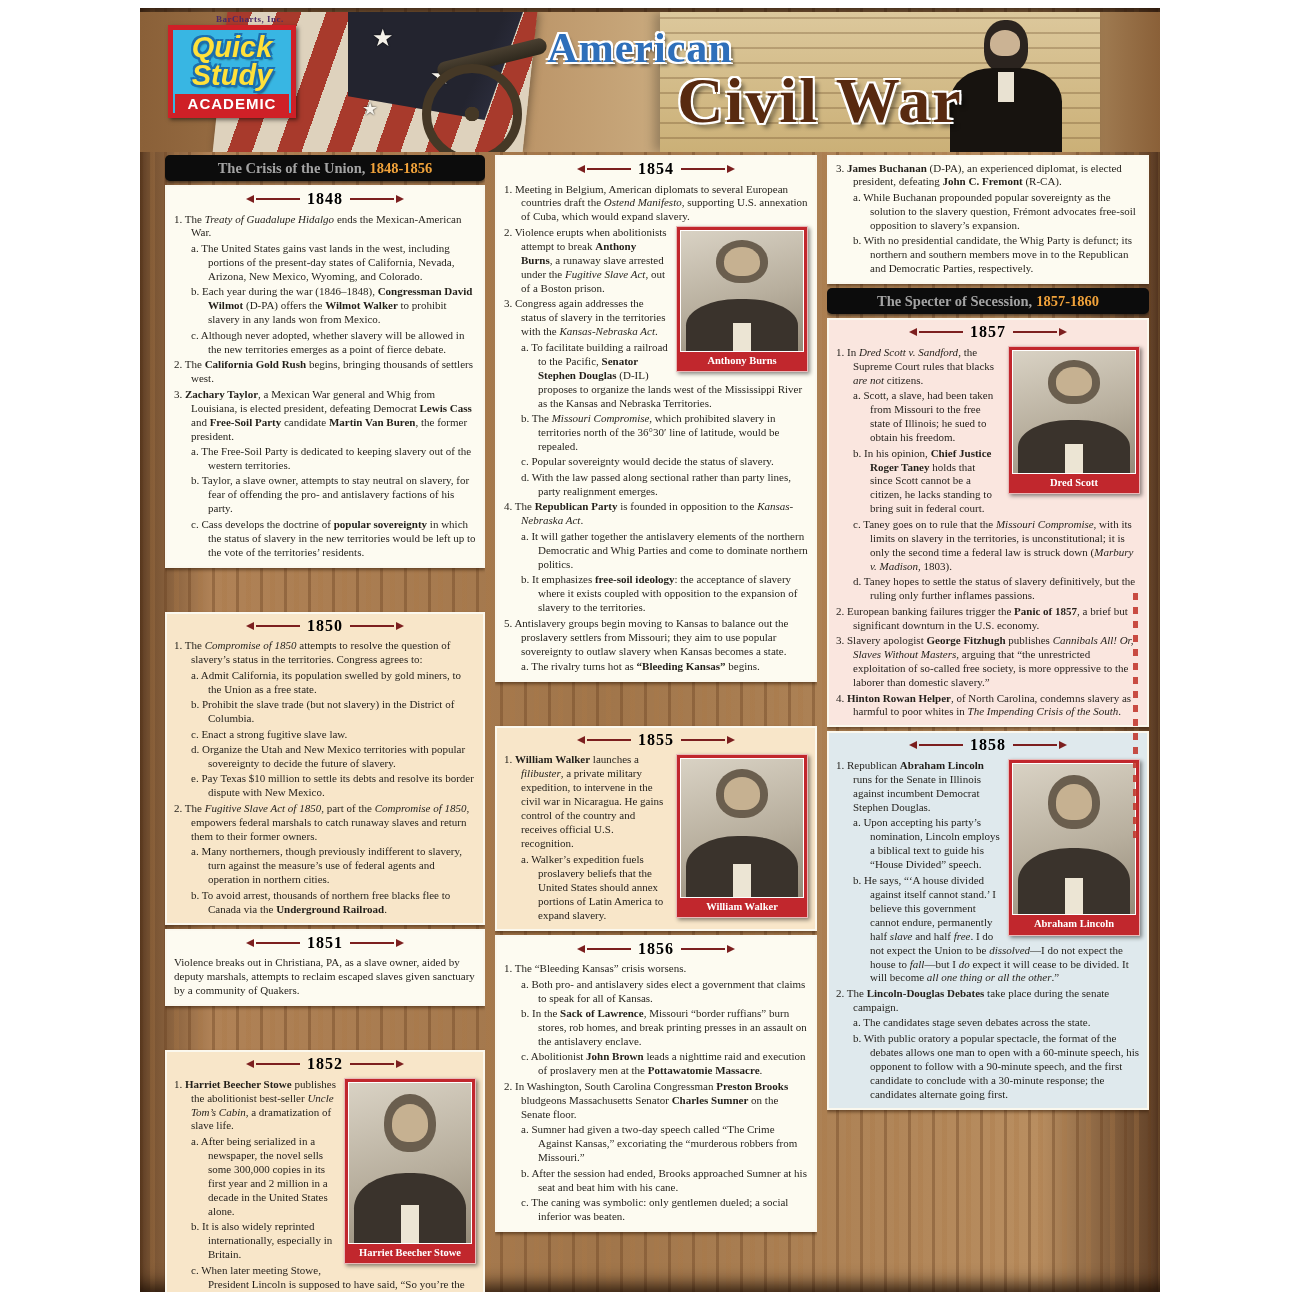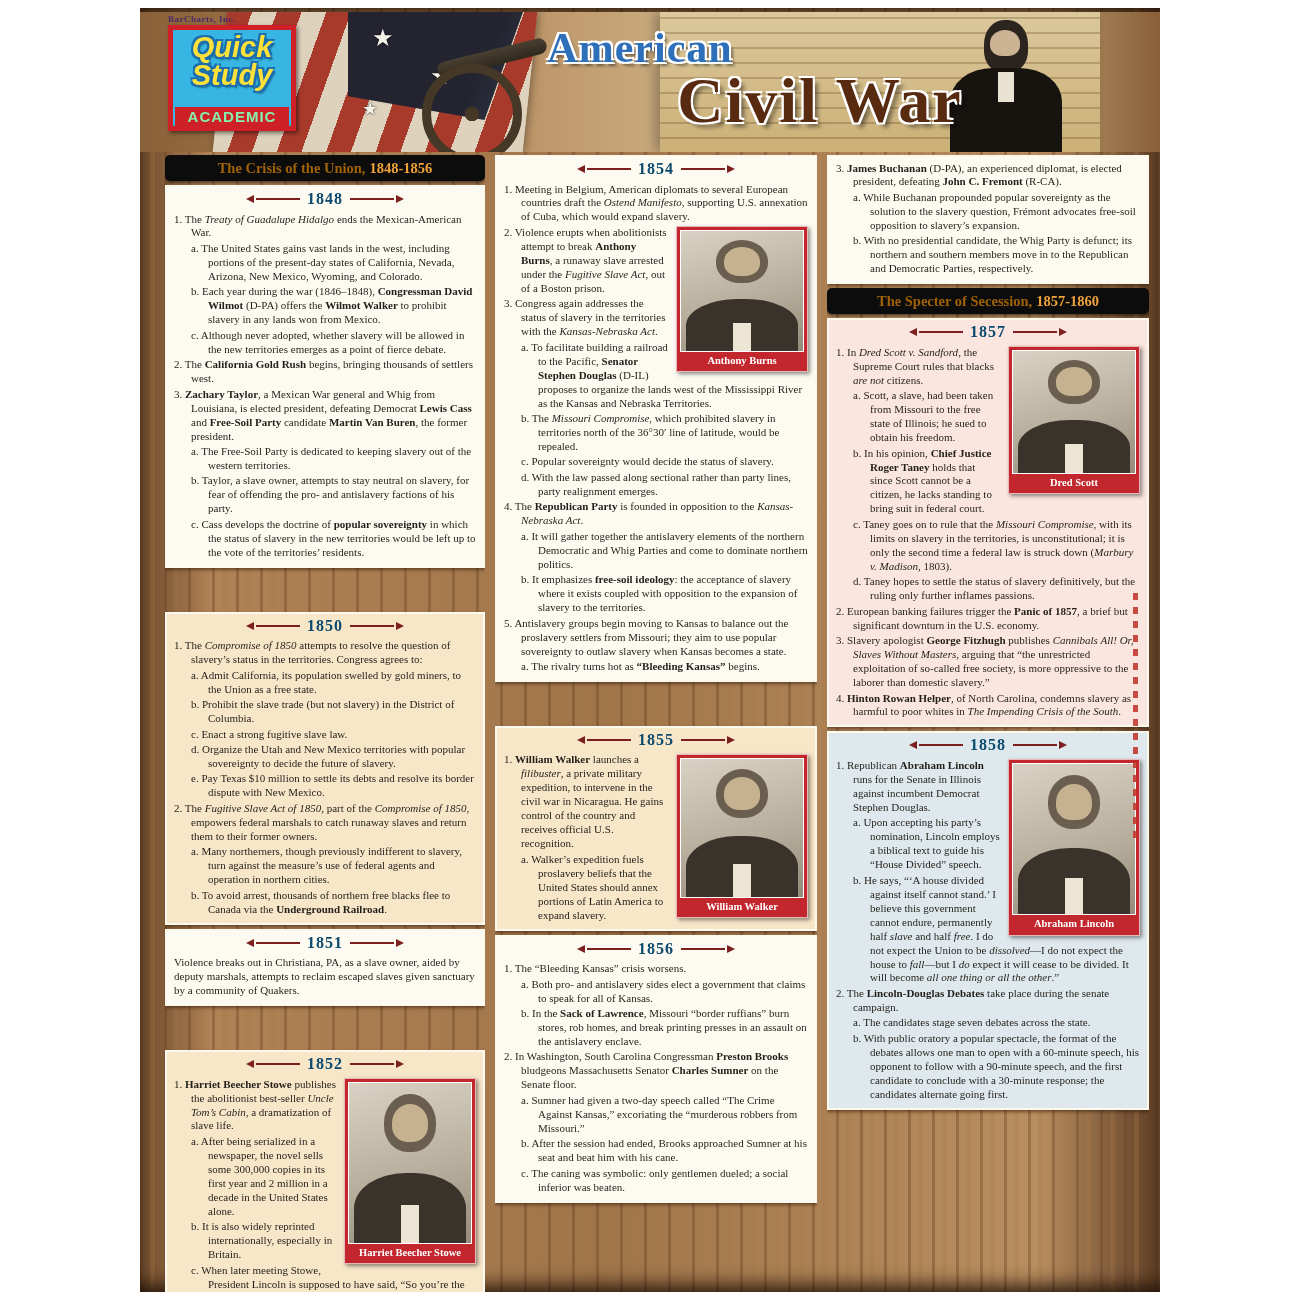--- a/index.html
+++ b/index.html
@@ -35,53 +35,53 @@
   .h-wheel{position:absolute;left:20px;top:22px;width:82px;height:82px;border-radius:50%;
     border:9px solid #453826;background:radial-gradient(circle,#453826 0 12%,rgba(0,0,0,0) 13%);}
   .h-barrel{position:absolute;left:34px;top:8px;width:112px;height:16px;background:linear-gradient(180deg,#4a4031,#2e281d);
     border-radius:8px;transform:rotate(-14deg);}
   .h-lincoln{position:absolute;left:792px;top:6px;width:150px;height:134px;}
   .h-lincoln .lh{position:absolute;left:52px;top:2px;width:44px;height:52px;background:#2b241f;border-radius:46% 46% 40% 40%;}
   .h-lincoln .lface{position:absolute;left:58px;top:12px;width:30px;height:26px;background:#cbb394;border-radius:50% 50% 40% 40%;}
   .h-lincoln .lb{position:absolute;left:18px;top:50px;width:112px;height:88px;background:#17130f;border-radius:38% 38% 0 0;}
   .h-lincoln .lsh{position:absolute;left:66px;top:54px;width:16px;height:30px;background:#e9e2d2;}
   .brandbox{position:absolute;left:28px;top:2px;width:128px;}
-  .pub{font-size:9px;color:#4a2a66;font-weight:bold;letter-spacing:.5px;}
+  .pub{font-size:9px;color:#4a2a66;font-weight:bold;letter-spacing:.5px;margin-left:48px;}
   .qslogo{margin-top:1px;border:5px solid #cf2027;background:#38b6e3;text-align:center;padding:4px 2px 0;box-shadow:2px 2px 4px rgba(0,0,0,.5);}
   .q1,.q2{font-family:"Liberation Sans","DejaVu Sans",sans-serif;font-weight:bold;font-style:italic;
     font-size:29px;line-height:.95;color:#ffe13a;text-shadow:-2px -2px 0 #1b6fae,2px -2px 0 #1b6fae,-2px 2px 0 #1b6fae,2px 2px 0 #1b6fae,2px 3px 2px rgba(0,0,0,.4);}
-  .acad{margin-top:18px;background:#cf2027;color:#86efac;font-family:"Liberation Sans","DejaVu Sans",sans-serif;
+  .acad{margin-top:5px;background:#cf2027;color:#ffffff;font-family:"Liberation Sans","DejaVu Sans",sans-serif;
     font-weight:bold;font-size:15px;letter-spacing:1px;padding:1px 0;}
   .t1{position:absolute;left:250px;top:12px;width:500px;text-align:center;
     font-weight:bold;font-size:42px;color:#2e6fba;letter-spacing:1px;
     text-shadow:-2px -2px 0 #fff,2px -2px 0 #fff,-2px 2px 0 #fff,2px 2px 0 #fff,4px 4px 3px rgba(0,0,0,.45);}
   .t2{position:absolute;left:400px;top:52px;width:560px;text-align:center;
     font-weight:bold;font-size:64px;color:#582a10;letter-spacing:2px;
     text-shadow:-2px -2px 0 #fff,2px -2px 0 #fff,-2px 2px 0 #fff,2px 2px 0 #fff,5px 5px 4px rgba(0,0,0,.45);}
   
   .cols{position:absolute;left:0;top:147px;width:1020px;height:1137px;}
   .col{position:absolute;top:0;height:1137px;overflow:hidden;}
   #col0{left:25px;width:320px;}
   #col1{left:355px;width:322px;}
   #col2{left:687px;width:322px;}
   .bar{background:#0c0c0c;border-radius:5px;text-align:center;padding:4px 4px;margin:0 0 4px;
     box-shadow:0 2px 3px rgba(0,0,0,.5);}
-  .bar span{font-weight:bold;font-size:14.5px;color:#a16207;}
+  .bar span{font-weight:bold;font-size:14.5px;color:#a3a3a3;}
   .bar .bar-d{color:#f0a23a;margin-left:4px;}
   .section{margin:0 0 4px;border:2px solid #fbf8ee;box-shadow:0 2px 3px rgba(50,25,8,.55);}
   .bg-white{background:#fdfbf1;}
   .bg-peach{background:#f8e6c9;margin-top:44px;}
   .bg-pink{background:#fae6df;}
   .bg-blue{background:#dfe9ed;}
   .yr{display:flex;align-items:center;justify-content:center;padding-top:3px;}
   .yr .ln{width:44px;height:2px;background:#7c1f1f;}
   .yr .tri{width:0;height:0;border-top:4px solid transparent;border-bottom:4px solid transparent;}
   .yr .tl{border-right:8px solid #7c1f1f;margin-right:2px;}
   .yr .tr{border-left:8px solid #7c1f1f;margin-left:2px;}
-  .yr .ynum{font-size:16px;font-weight:bold;color:#0c4a6e;letter-spacing:1px;margin:0 7px;}
+  .yr .ynum{font-size:16px;font-weight:bold;color:#000000;letter-spacing:1px;margin:0 7px;}
   .sec-body{padding:3px 7px 6px;}
   .item{font-size:11px;line-height:1.27;color:#221f1a;padding-left:17px;text-indent:-17px;margin-top:1.5px;}
   .item.l1{margin-left:17px;}
   .item.noind{padding-left:0;text-indent:0;}
   .item .m{white-space:pre;}
   
   .portrait{float:right;margin:2px 0 4px 8px;background:#c1272d;padding:3px;box-shadow:2px 2px 4px rgba(0,0,0,.45);
     border:1px solid #e9b9b9;}
   .ph{position:relative;overflow:hidden;border:1px solid #fff;
     background:linear-gradient(165deg,#d9d2c4 0%,#b8af9e 55%,#958b79 100%);}
@@ -267,20 +267,21 @@
             <span class="tri tl"></span>
             <span class="ln"></span>
             <b class="ynum">1856</b>
             <span class="ln"></span>
             <span class="tri tr"></span>
           </div>
           <div class="sec-body">
             <div class="item"><span class="m">1. </span>The “Bleeding Kansas” crisis worsens.</div>
             <div class="item l1"><span class="m">a. </span>Both pro- and antislavery sides elect a government that claims to speak for all of Kansas.</div>
             <div class="item l1"><span class="m">b. </span>In the <b>Sack of Lawrence</b>, Missouri “border ruffians” burn stores, rob homes, and break printing presses in an assault on the antislavery enclave.</div>
+            <div class="item l1"><span class="m">c. </span>Abolitionist <b>John Brown</b> leads a nighttime raid and execution of proslavery men at the <b>Pottawatomie Massacre</b>.</div>
             <div class="item"><span class="m">2. </span>In Washington, South Carolina Congressman <b>Preston Brooks</b> bludgeons Massachusetts Senator <b>Charles Sumner</b> on the Senate floor.</div>
             <div class="item l1"><span class="m">a. </span>Sumner had given a two-day speech called “The Crime Against Kansas,” excoriating the “murderous robbers from Missouri.”</div>
             <div class="item l1"><span class="m">b. </span>After the session had ended, Brooks approached Sumner at his seat and beat him with his cane.</div>
             <div class="item l1"><span class="m">c. </span>The caning was symbolic: only gentlemen dueled; a social inferior was beaten.</div>
           </div>
         </div>
       </div>
     <div class="col" id="col2">
         <div class="section bg-white">
           <div class="sec-body">

